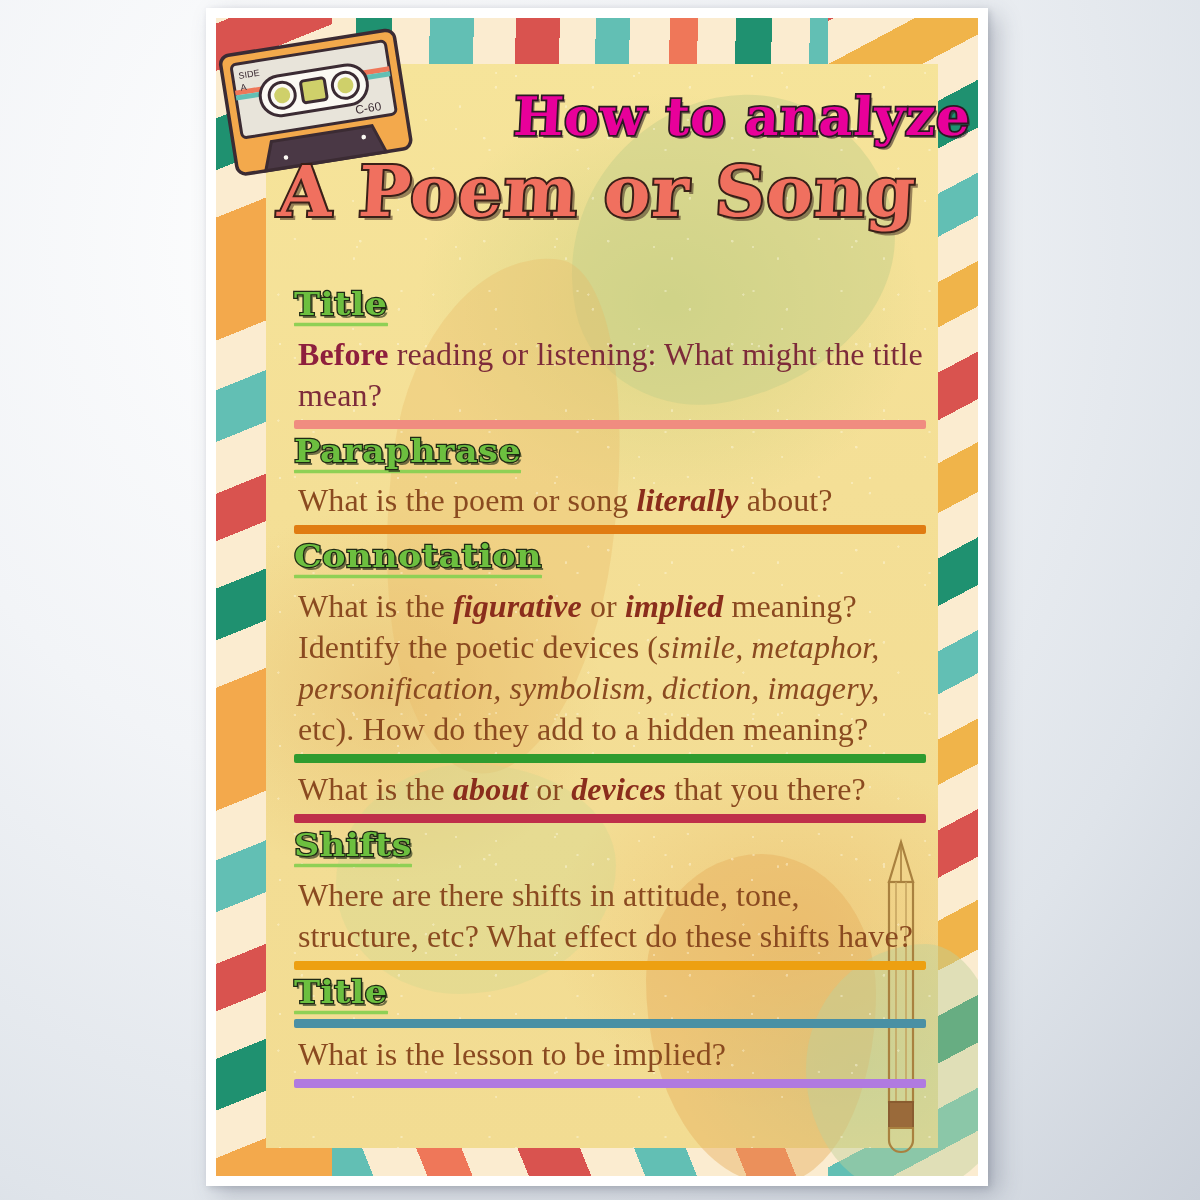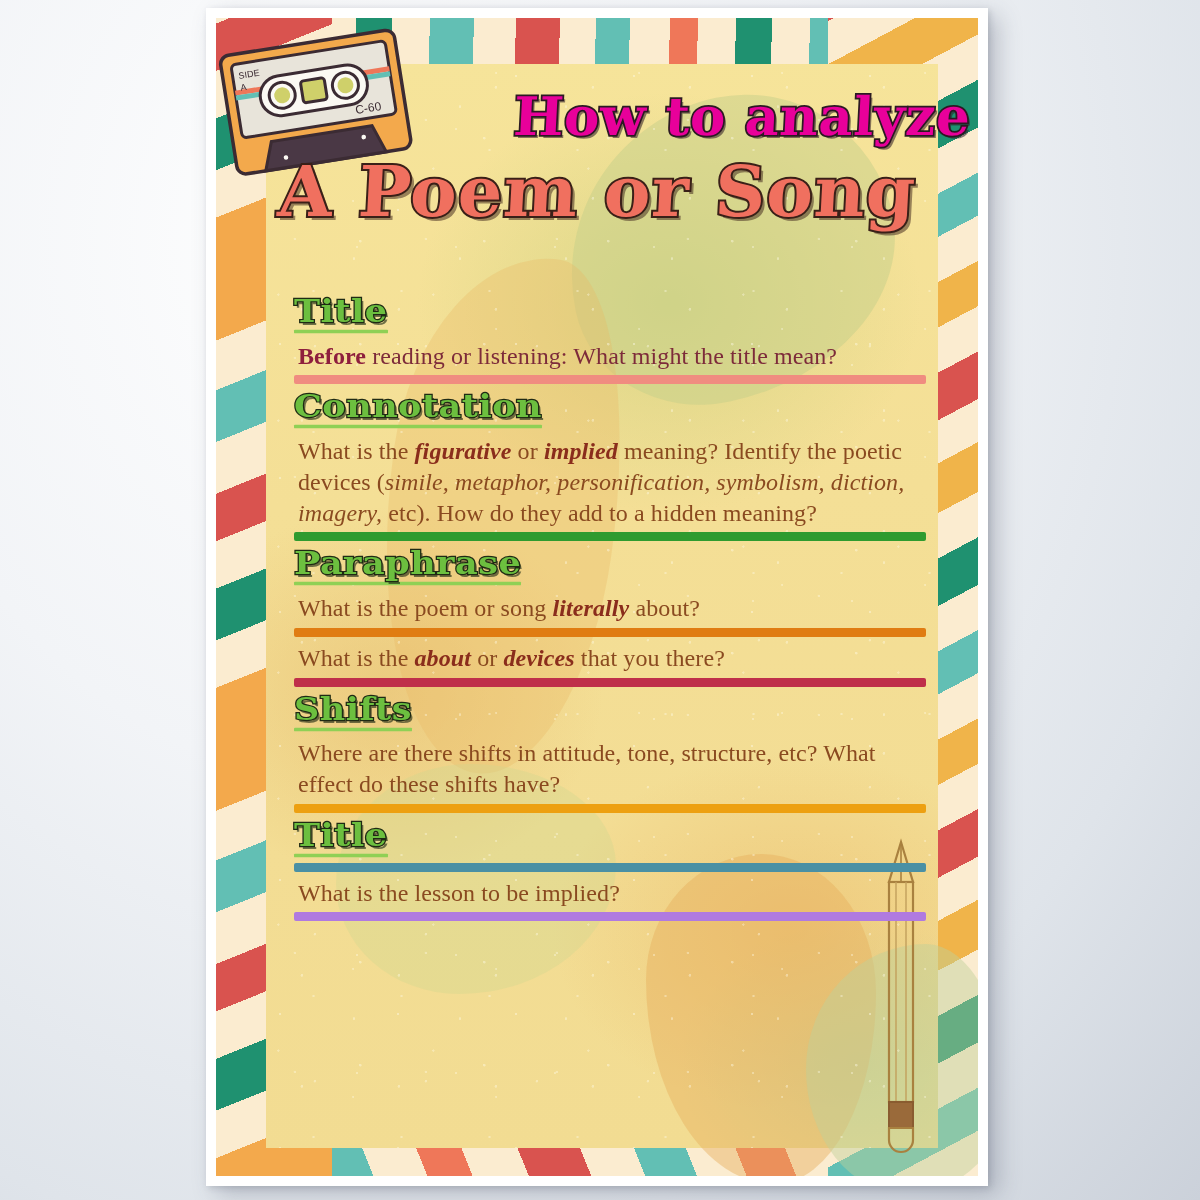--- a/index.html
+++ b/index.html
@@ -228,21 +228,21 @@
     transform: skewX(-3deg);
     -webkit-text-stroke: 4px #3a2018;
     paint-order: stroke fill;
     text-shadow: 4px 4px 0 rgba(58,32,24,0.5);
     line-height: 1.0;
   }
 
   
   #sections {
     position: absolute;
-    left: 78px; top: 275px;
+    left: 78px; top: 268px;
     width: 632px;
     z-index: 7;
   }
   .section { margin-bottom: 4px; }
   .sec-heading {
     font-family: "DejaVu Serif", serif;
     font-weight: bold;
     font-size: 35px;
     color: #6cbf3f;
     -webkit-text-stroke: 2.6px #1f2a14;
@@ -256,21 +256,21 @@
   }
   .heading-underline {
     display: block;
     height: 4px;
     background: #8fd055;
     margin-top: 1px;
     border-radius: 1px;
   }
   .sec-body {
     font-family: "Liberation Serif", serif;
-    font-size: 24px;
+    font-size: 32px;
     line-height: 1.28;
     color: #8a4a20;
     margin-top: 6px;
     margin-left: 4px;
     letter-spacing: 0.1px;
   }
   .sec-body.maroon { color: #7d2b3a; }
   .sec-body .bi { font-weight: bold; font-style: italic; color: #8a2d1c; }
   .sec-body .it { font-style: italic; }
   .sec-body .crimson { color: #8e1f3d; font-weight: bold; }
@@ -341,30 +341,30 @@
       <div id="title-line-2">A Poem or Song</div>
     </div>
 
     <div id="sections">
         <div class="section">
           <div><span class="sec-heading">Title<span class="heading-underline"></span></span></div>
           <div class="sec-body maroon"><span class="crimson">Before</span><span> reading or listening: What might the title mean?</span></div>
           <div class="divider" style="background: rgb(240, 140, 128);"></div>
         </div>
         <div class="section">
+          <div><span class="sec-heading">Paraphrase<span class="heading-underline"></span></span></div>
+          <div class="sec-body"><span>What is the poem or song </span><span class="bi">literally</span><span> about?</span></div>
+          <div class="divider" style="background: rgb(224, 124, 18);"></div>
+        </div>
+        <div class="section">
           <div><span class="sec-heading">Connotation<span class="heading-underline"></span></span></div>
           <div class="sec-body"><span>What is the </span><span class="bi">figurative</span><span> or </span><span class="bi">implied</span><span> meaning? Identify the poetic devices (</span><span class="it">simile, metaphor, personification, symbolism, diction, imagery,</span><span> etc). How do they add to a hidden meaning?</span></div>
           <div class="divider" style="background: rgb(47, 155, 47);"></div>
         </div>
         <div class="section">
-          <div><span class="sec-heading">Paraphrase<span class="heading-underline"></span></span></div>
-          <div class="sec-body"><span>What is the poem or song </span><span class="bi">literally</span><span> about?</span></div>
-          <div class="divider" style="background: rgb(224, 124, 18);"></div>
-        </div>
-        <div class="section">
           <div class="sec-body"><span>What is the </span><span class="bi">about</span><span> or </span><span class="bi">devices</span><span> that you there?</span></div>
           <div class="divider" style="background: rgb(191, 47, 74);"></div>
         </div>
         <div class="section">
           <div><span class="sec-heading">Shifts<span class="heading-underline"></span></span></div>
           <div class="sec-body"><span>Where are there shifts in attitude, tone, structure, etc? What effect do these shifts have?</span></div>
           <div class="divider" style="background: rgb(237, 160, 17);"></div>
         </div>
         <div class="section">
           <div><span class="sec-heading">Title<span class="heading-underline"></span></span></div>

